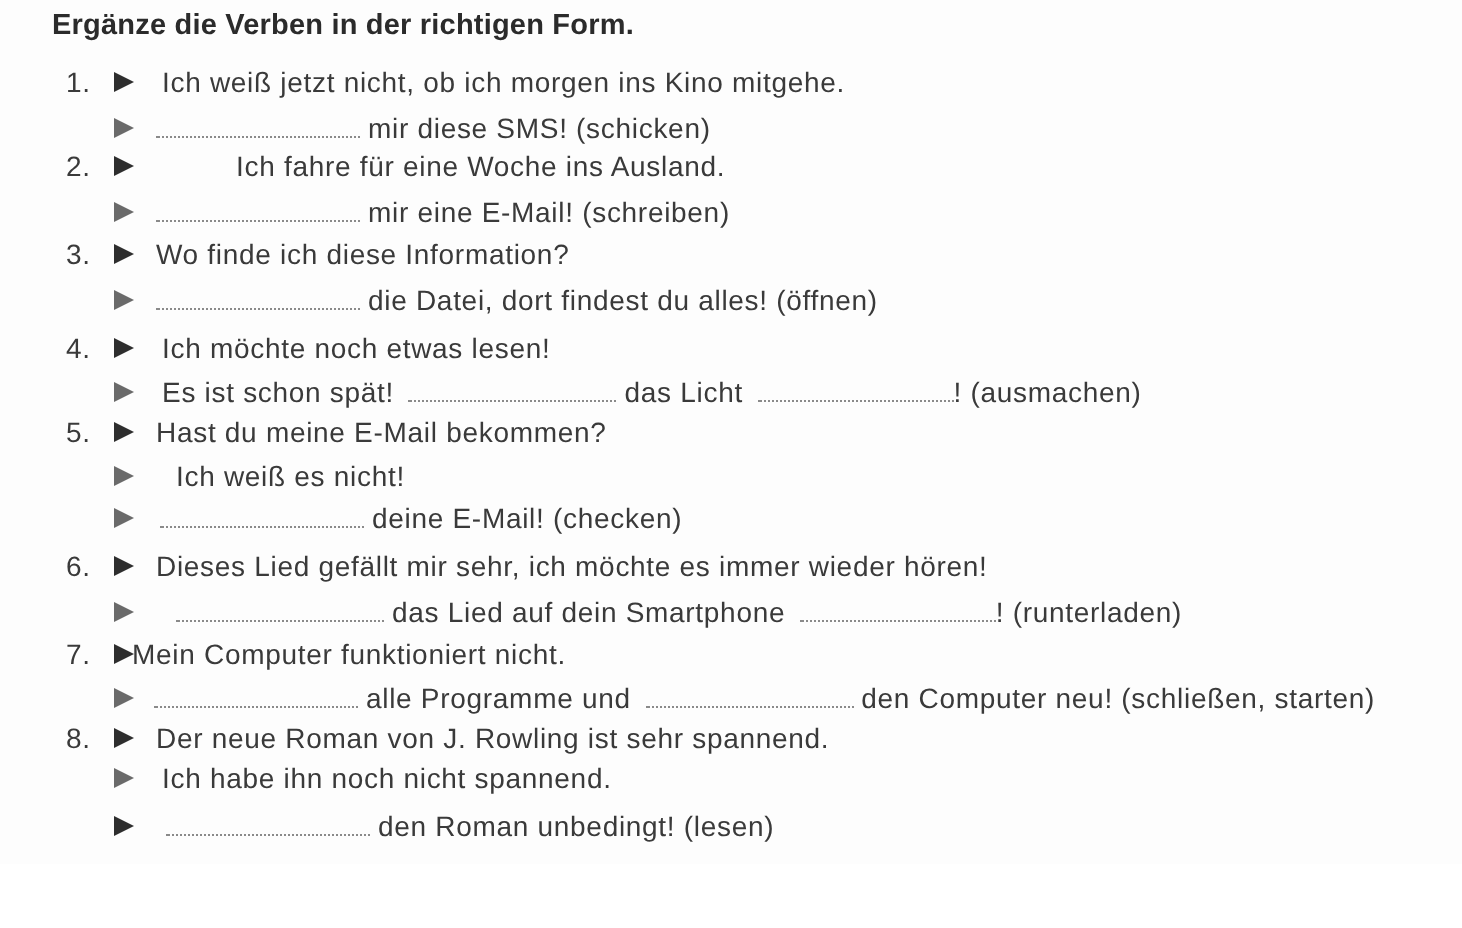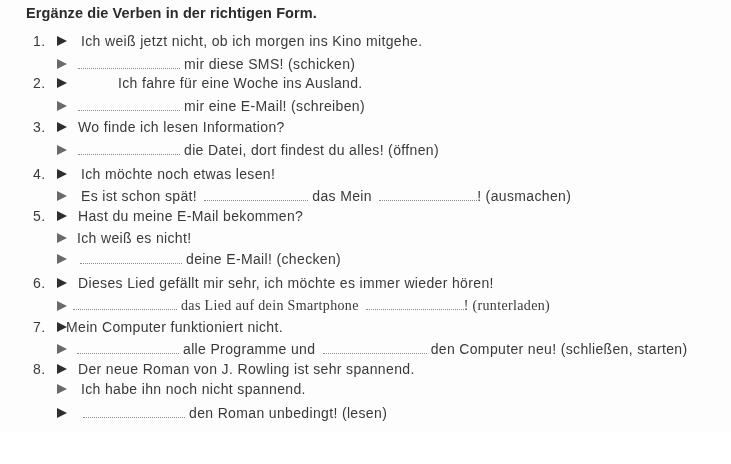--- a/index.html
+++ b/index.html
@@ -58,67 +58,67 @@
   <div class="line" style="top:97px;left:0;">
     <span class="tri light" style="left:57px;top:4px;"></span>
     <span class="text" style="left:78px;">
       <span class="blank" style="width:102px;"></span><span>mir eine E-Mail! (schreiben)</span>
     </span>
   </div>
 
   <div class="line" style="top:118px;left:0;">
     <span class="num">3.</span>
     <span class="tri" style="left:57px;top:4px;"></span>
-    <span class="text" style="left:78px;">Wo finde ich lesen Information?</span>
+    <span class="text" style="left:78px;">Wo finde ich diese Information?</span>
   </div>
   <div class="line" style="top:141px;left:0;">
     <span class="tri light" style="left:57px;top:4px;"></span>
     <span class="text" style="left:78px;">
       <span class="blank" style="width:102px;"></span><span>die Datei, dort findest du alles! (öffnen)</span>
     </span>
   </div>
 
   <div class="line" style="top:165px;left:0;">
     <span class="num">4.</span>
     <span class="tri" style="left:57px;top:4px;"></span>
     <span class="text" style="left:81px;">Ich möchte noch etwas lesen!</span>
   </div>
   <div class="line" style="top:187px;left:0;">
     <span class="tri light" style="left:57px;top:4px;"></span>
     <span class="text" style="left:81px;">
       <span>Es ist schon spät!</span>
-      <span class="blank" style="width:104px;margin-left:3px;"></span><span>das Mein</span>
+      <span class="blank" style="width:104px;margin-left:3px;"></span><span>das Licht</span>
       <span class="blank" style="width:98px;margin-left:3px;margin-right:0;"></span><span>! (ausmachen)</span>
     </span>
   </div>
 
   <div class="line" style="top:207px;left:0;">
     <span class="num">5.</span>
     <span class="tri" style="left:57px;top:4px;"></span>
     <span class="text" style="left:78px;">Hast du meine E-Mail bekommen?</span>
   </div>
   <div class="line" style="top:229px;left:0;">
     <span class="tri light" style="left:57px;top:4px;"></span>
-    <span class="text" style="left:77px;">Ich weiß es nicht!</span>
+    <span class="text" style="left:88px;">Ich weiß es nicht!</span>
   </div>
   <div class="line" style="top:250px;left:0;">
     <span class="tri light" style="left:57px;top:4px;"></span>
     <span class="text" style="left:80px;">
       <span class="blank" style="width:102px;"></span><span>deine E-Mail! (checken)</span>
     </span>
   </div>
 
   <div class="line" style="top:274px;left:0;">
     <span class="num">6.</span>
     <span class="tri" style="left:57px;top:4px;"></span>
     <span class="text" style="left:78px;">Dieses Lied gefällt mir sehr, ich möchte es immer wieder hören!</span>
   </div>
   <div class="line" style="top:297px;left:0;">
     <span class="tri light" style="left:57px;top:4px;"></span>
-    <span class="text" style="left:73px;font-family:Liberation Serif, serif;">
+    <span class="text" style="left:88px;">
       <span class="blank" style="width:104px;"></span><span>das Lied auf dein Smartphone</span>
       <span class="blank" style="width:98px;margin-left:3px;margin-right:0;"></span><span>! (runterladen)</span>
     </span>
   </div>
 
   <div class="line" style="top:318px;left:0;">
     <span class="num">7.</span>
     <span class="tri" style="left:57px;top:4px;"></span>
     <span class="text" style="left:66px;">Mein Computer funktioniert nicht.</span>
   </div>

